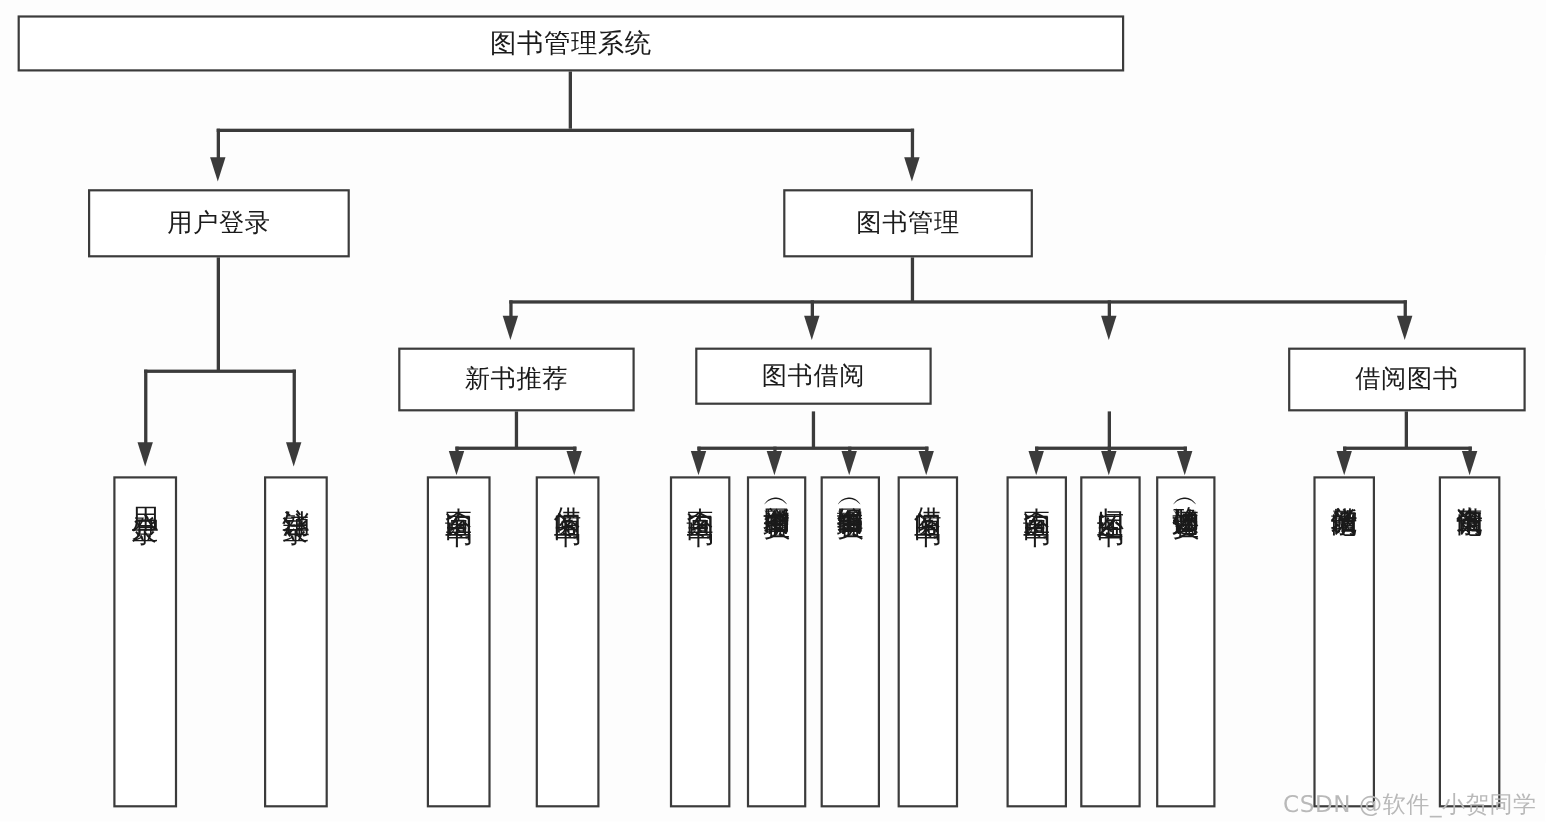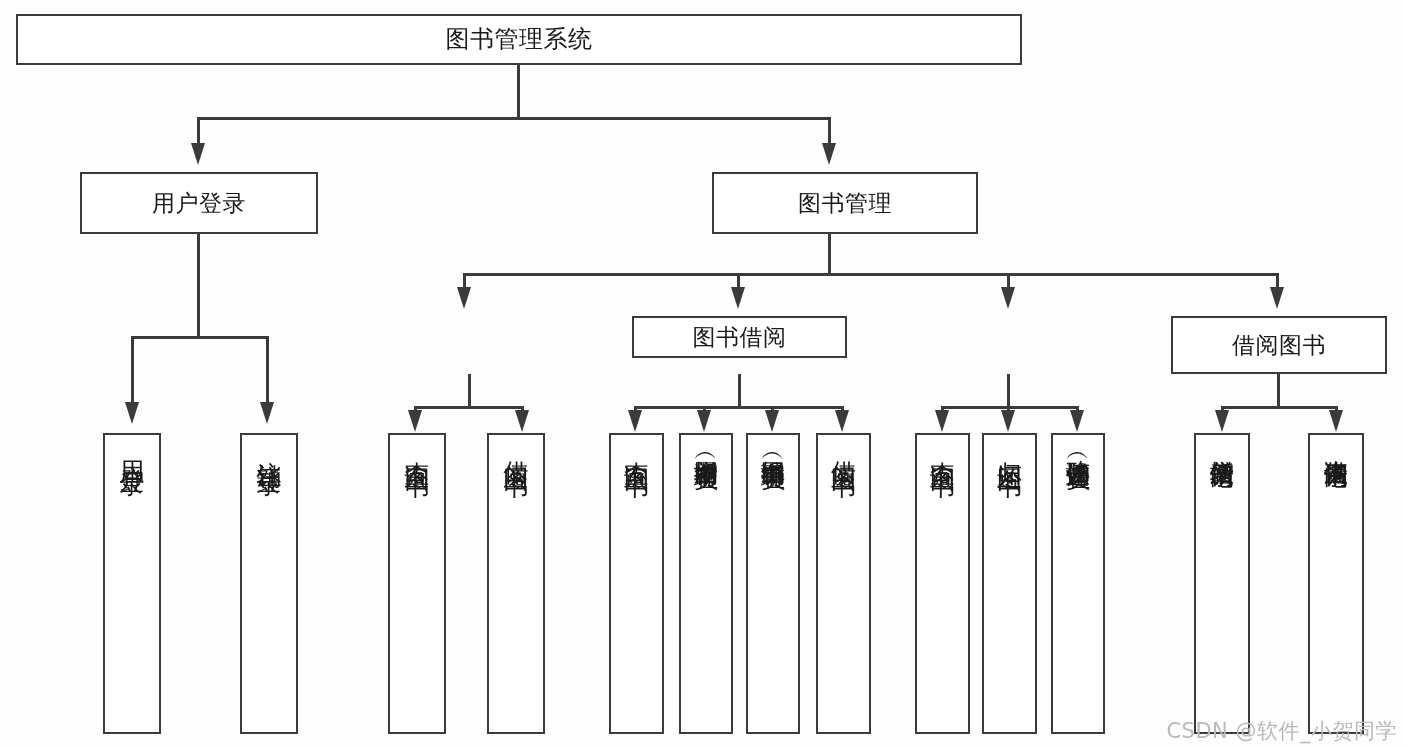--- a/index.html
+++ b/index.html
@@ -101,21 +101,21 @@
 
   <div class="ln vline" style="left:197px; top:117px; width:3px; height:28px;"></div>
   <div class="arrow" style="left:191px; top:143px;"></div>
   <div class="ln vline" style="left:828px; top:117px; width:3px; height:28px;"></div>
   <div class="arrow" style="left:822px; top:143px;"></div>
 
   <div class="node horiz" style="left:80px; top:172px; width:238px; height:62px;">
     <span class="lbl">用户登录</span>
   </div>
 
-  <div class="node horiz" style="left:712px; top:172px; width:266px; height:62px;">
+  <div class="node horiz" style="left:712px; top:172px; width:227px; height:62px;">
     <span class="lbl">图书管理</span>
   </div>
 
   <div class="ln vline" style="left:197px; top:234px; width:3px; height:104px;"></div>
   <div class="ln hline" style="left:131px; top:336px; width:138px; height:3px;"></div>
   <div class="ln vline" style="left:131px; top:336px; width:3px; height:68px;"></div>
   <div class="arrow" style="left:125px; top:402px;"></div>
   <div class="ln vline" style="left:266px; top:336px; width:3px; height:68px;"></div>
   <div class="arrow" style="left:260px; top:402px;"></div>
 
@@ -123,21 +123,24 @@
   <div class="ln hline" style="left:463px; top:273px; width:816px; height:3px;"></div>
   <div class="ln vline" style="left:463px; top:273px; width:3px; height:16px;"></div>
   <div class="arrow" style="left:457px; top:287px;"></div>
   <div class="ln vline" style="left:737px; top:273px; width:3px; height:16px;"></div>
   <div class="arrow" style="left:731px; top:287px;"></div>
   <div class="ln vline" style="left:1007px; top:273px; width:3px; height:16px;"></div>
   <div class="arrow" style="left:1001px; top:287px;"></div>
   <div class="ln vline" style="left:1276px; top:273px; width:3px; height:16px;"></div>
   <div class="arrow" style="left:1270px; top:287px;"></div>
 
-  <div class="node horiz" style="left:632px; top:316px; width:215px; height:42px;">
+  <div class="node horiz" style="left:362px; top:316px; width:215px; height:58px;">
+    <span class="lbl">新书推荐</span>
+  </div>
+  <div class="node horiz" style="left:632px; top:316px; width:215px; height:52px;">
     <span class="lbl">图书借阅</span>
   </div>
   <div class="node horiz" style="left:1171px; top:316px; width:216px; height:58px;">
     <span class="lbl">借阅图书</span>
   </div>
 
   <div class="ln vline" style="left:468px; top:374px; width:3px; height:34px;"></div>
   <div class="ln hline" style="left:414px; top:406px; width:110px; height:3px;"></div>
   <div class="ln vline" style="left:414px; top:406px; width:3px; height:10px;"></div>
   <div class="arrow" style="left:408px; top:410px;"></div>

